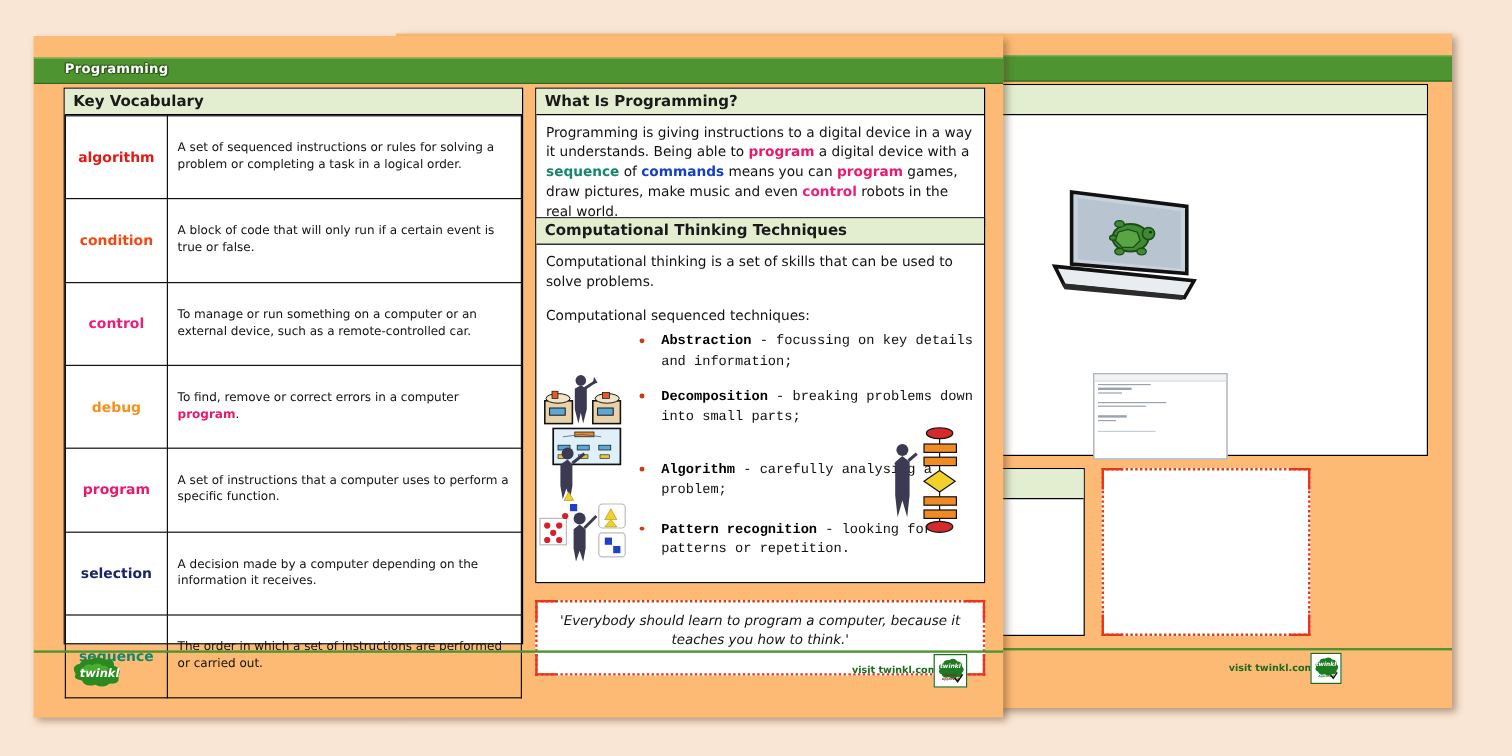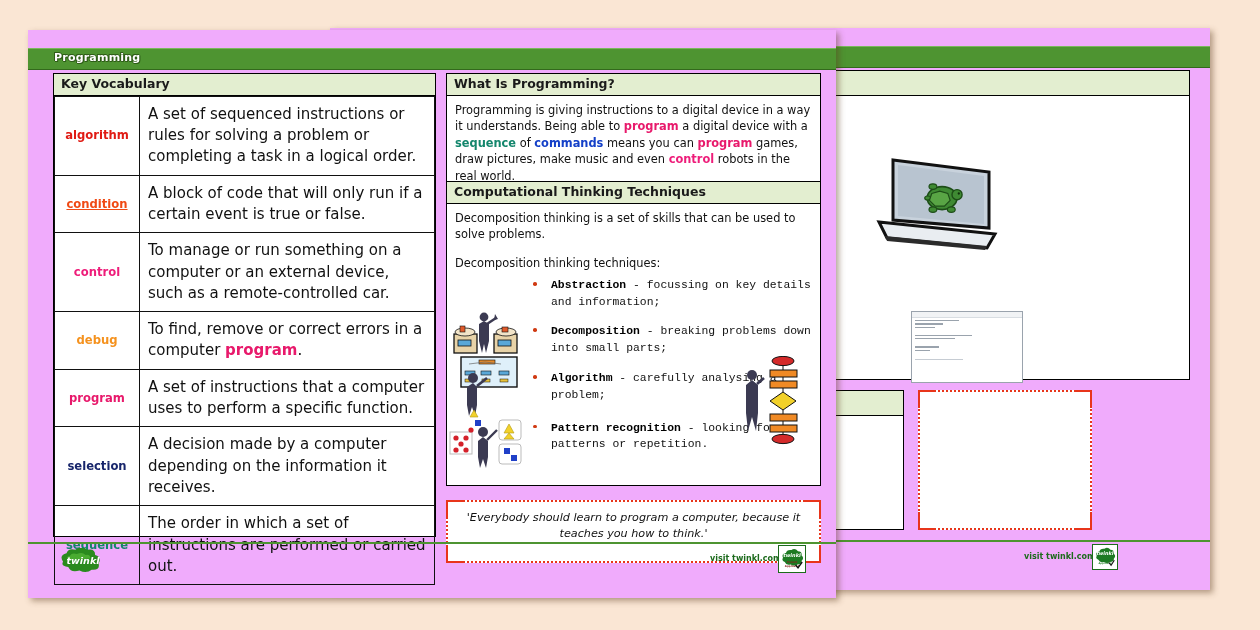--- a/index.html
+++ b/index.html
@@ -5,21 +5,21 @@
   html,body{margin:0;padding:0;}
   body{
     width:1260px;height:630px;overflow:hidden;
     background:#fae6d4;
     font-family:"DejaVu Sans","Liberation Sans",sans-serif;
     position:relative;
   }
 
   
   .page{
-    position:absolute;background:#f0abfc;
+    position:absolute;background:#fdba74;
     box-shadow:3px 3px 6px rgba(90,60,30,.45);
   }
   #back-page{ left:330px; top:28px; width:880px; height:562px; }
   #front-page{ left:28px; top:30px; width:808px; height:568px; }
 
   .page-inner{position:absolute;left:0;top:0;right:0;bottom:0;overflow:hidden;}
 
   
   .titlebar{
     position:absolute;left:0;right:0;top:18px;height:20px;
@@ -38,30 +38,30 @@
   .box-head{
     background:#e3eed0;border-bottom:1.6px solid #000;
     font-size:12.5px;font-weight:bold;color:#1a1a1a;
     padding:3px 7px 4px 7px;line-height:1.1;
   }
   .box-body{padding:6px 8px 6px 8px;font-size:11.4px;line-height:1.45;color:#111;}
 
   
   #vocab-table{width:100%;border-collapse:collapse;}
   #vocab-table td{
-    border:1.2px solid #111;padding:7px 8px;vertical-align:middle;
-    font-size:15px;line-height:1.42;color:#111;
+    border:1.2px solid #111;padding:20px 8px;vertical-align:middle;
+    font-size:10px;line-height:1.42;color:#111;
   }
   #vocab-table td.term{
     width:80px;text-align:center;font-weight:bold;font-size:11.6px;
     padding:7px 2px;
   }
 
   
-  .c-red{color:#e01b14;} .c-blue{color:#1440c8;} .c-orange-red{color:#f04a14;text-decoration:underline;}
+  .c-red{color:#e01b14;} .c-blue{color:#1440c8;} .c-orange-red{color:#f04a14;}
   .c-pink{color:#ee1d7a;margin-top:47px;} .c-orange{color:#f5921e;} .c-crimson{color:#e8196b;}
   .c-navy{color:#17256b;} .c-teal{color:#13866c;}
   b.kw{font-weight:bold;}
 
   
   .ct-list{margin:6px 0 0 0;padding:0;list-style:none;}
   .ct-list li{
     position:relative;padding-left:96px;margin-bottom:13px;
     font-size:11.4px;line-height:1.45;color:#111;font-family:Liberation Mono, monospace;
   }
@@ -258,29 +258,29 @@
         <b class="kw c-crimson">program</b>
         games, draw pictures, make music and even
         <b class="kw c-pink">control</b>
         robots in the real world.
       </div>
     </div>
 
     <div class="box" style="left:418px;top:151px;width:375px;height:305px;">
       <div class="box-head">Computational Thinking Techniques</div>
       <div class="box-body" style="position:relative;height:100%;">
-        <div>Decomposition thinking is a set of skills that can be used to solve problems.</div>
-        <div style="margin-top:12px;">Decomposition thinking techniques:</div>
+        <div>Computational thinking is a set of skills that can be used to solve problems.</div>
+        <div style="margin-top:12px;">Computational sequenced techniques:</div>
 
         <ul class="ct-list">
           <li>
             <span class="dot"></span>
             <strong>Abstraction</strong><span> - focussing on key details and information;</span>
           </li>
-          <li style="margin-bottom:14px;">
+          <li style="margin-bottom:28px;">
             <span class="dot"></span>
             <strong>Decomposition</strong><span> - breaking problems down into small parts;</span>
           </li>
           <li style="margin-bottom:16px;">
             <span class="dot"></span>
             <strong>Algorithm</strong><span> - carefully analysing a problem;</span>
           </li>
           <li>
             <span class="dot"></span>
             <strong>Pattern recognition</strong><span> - looking for patterns or repetition.</span>

